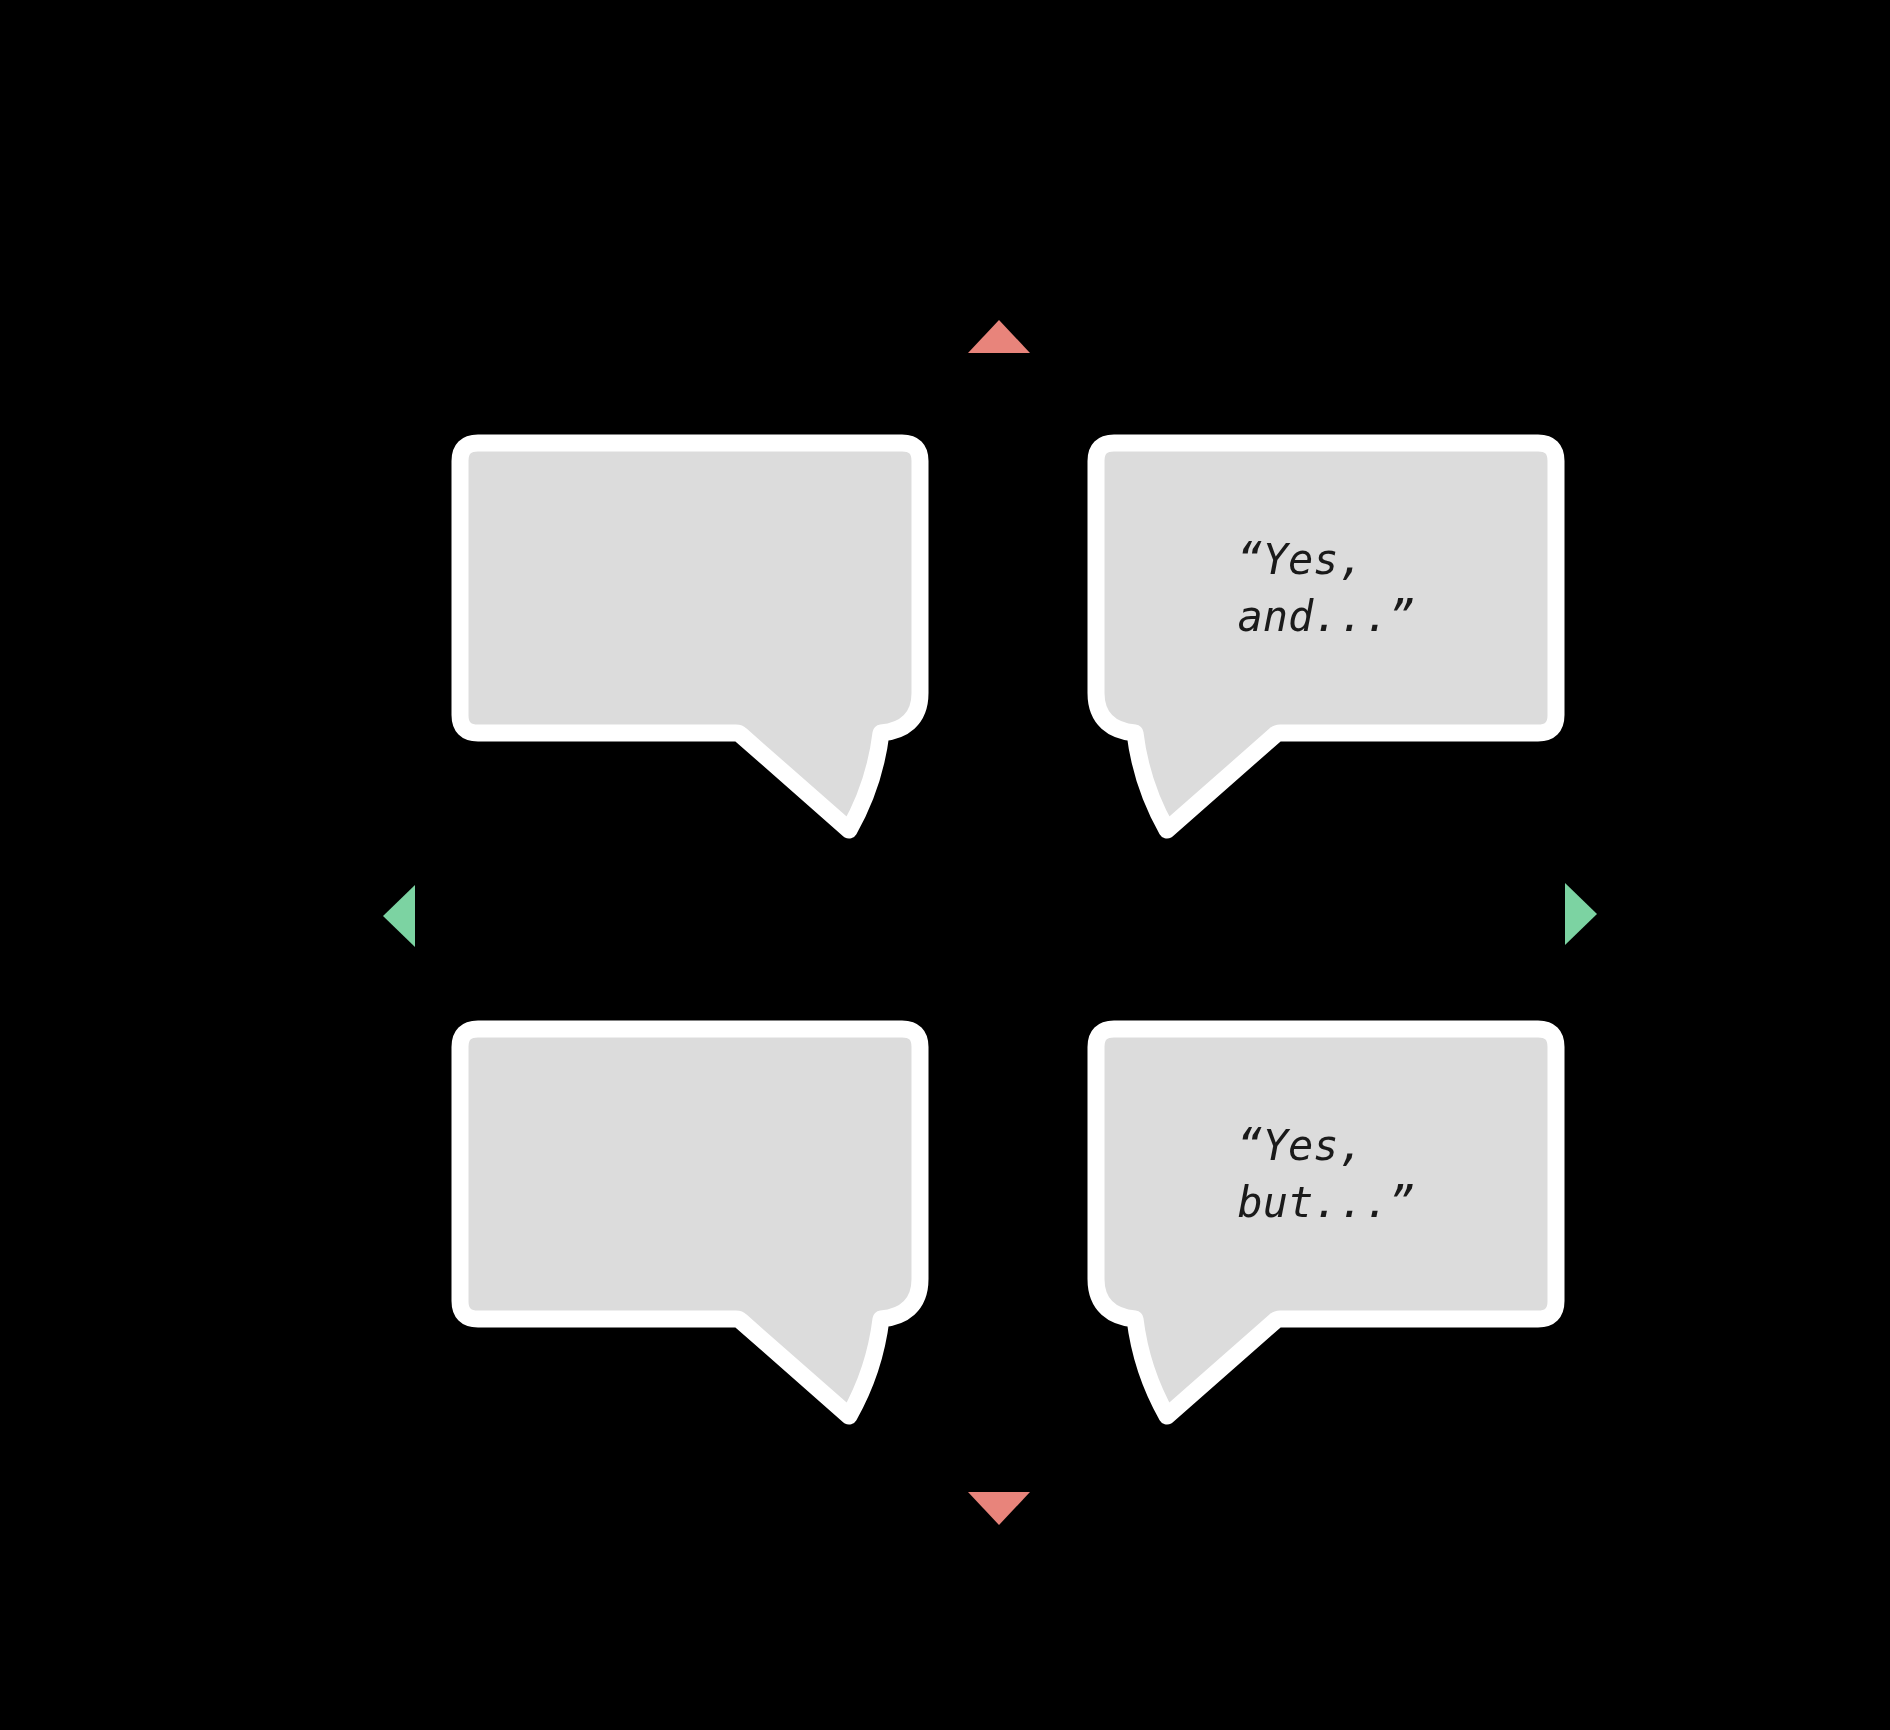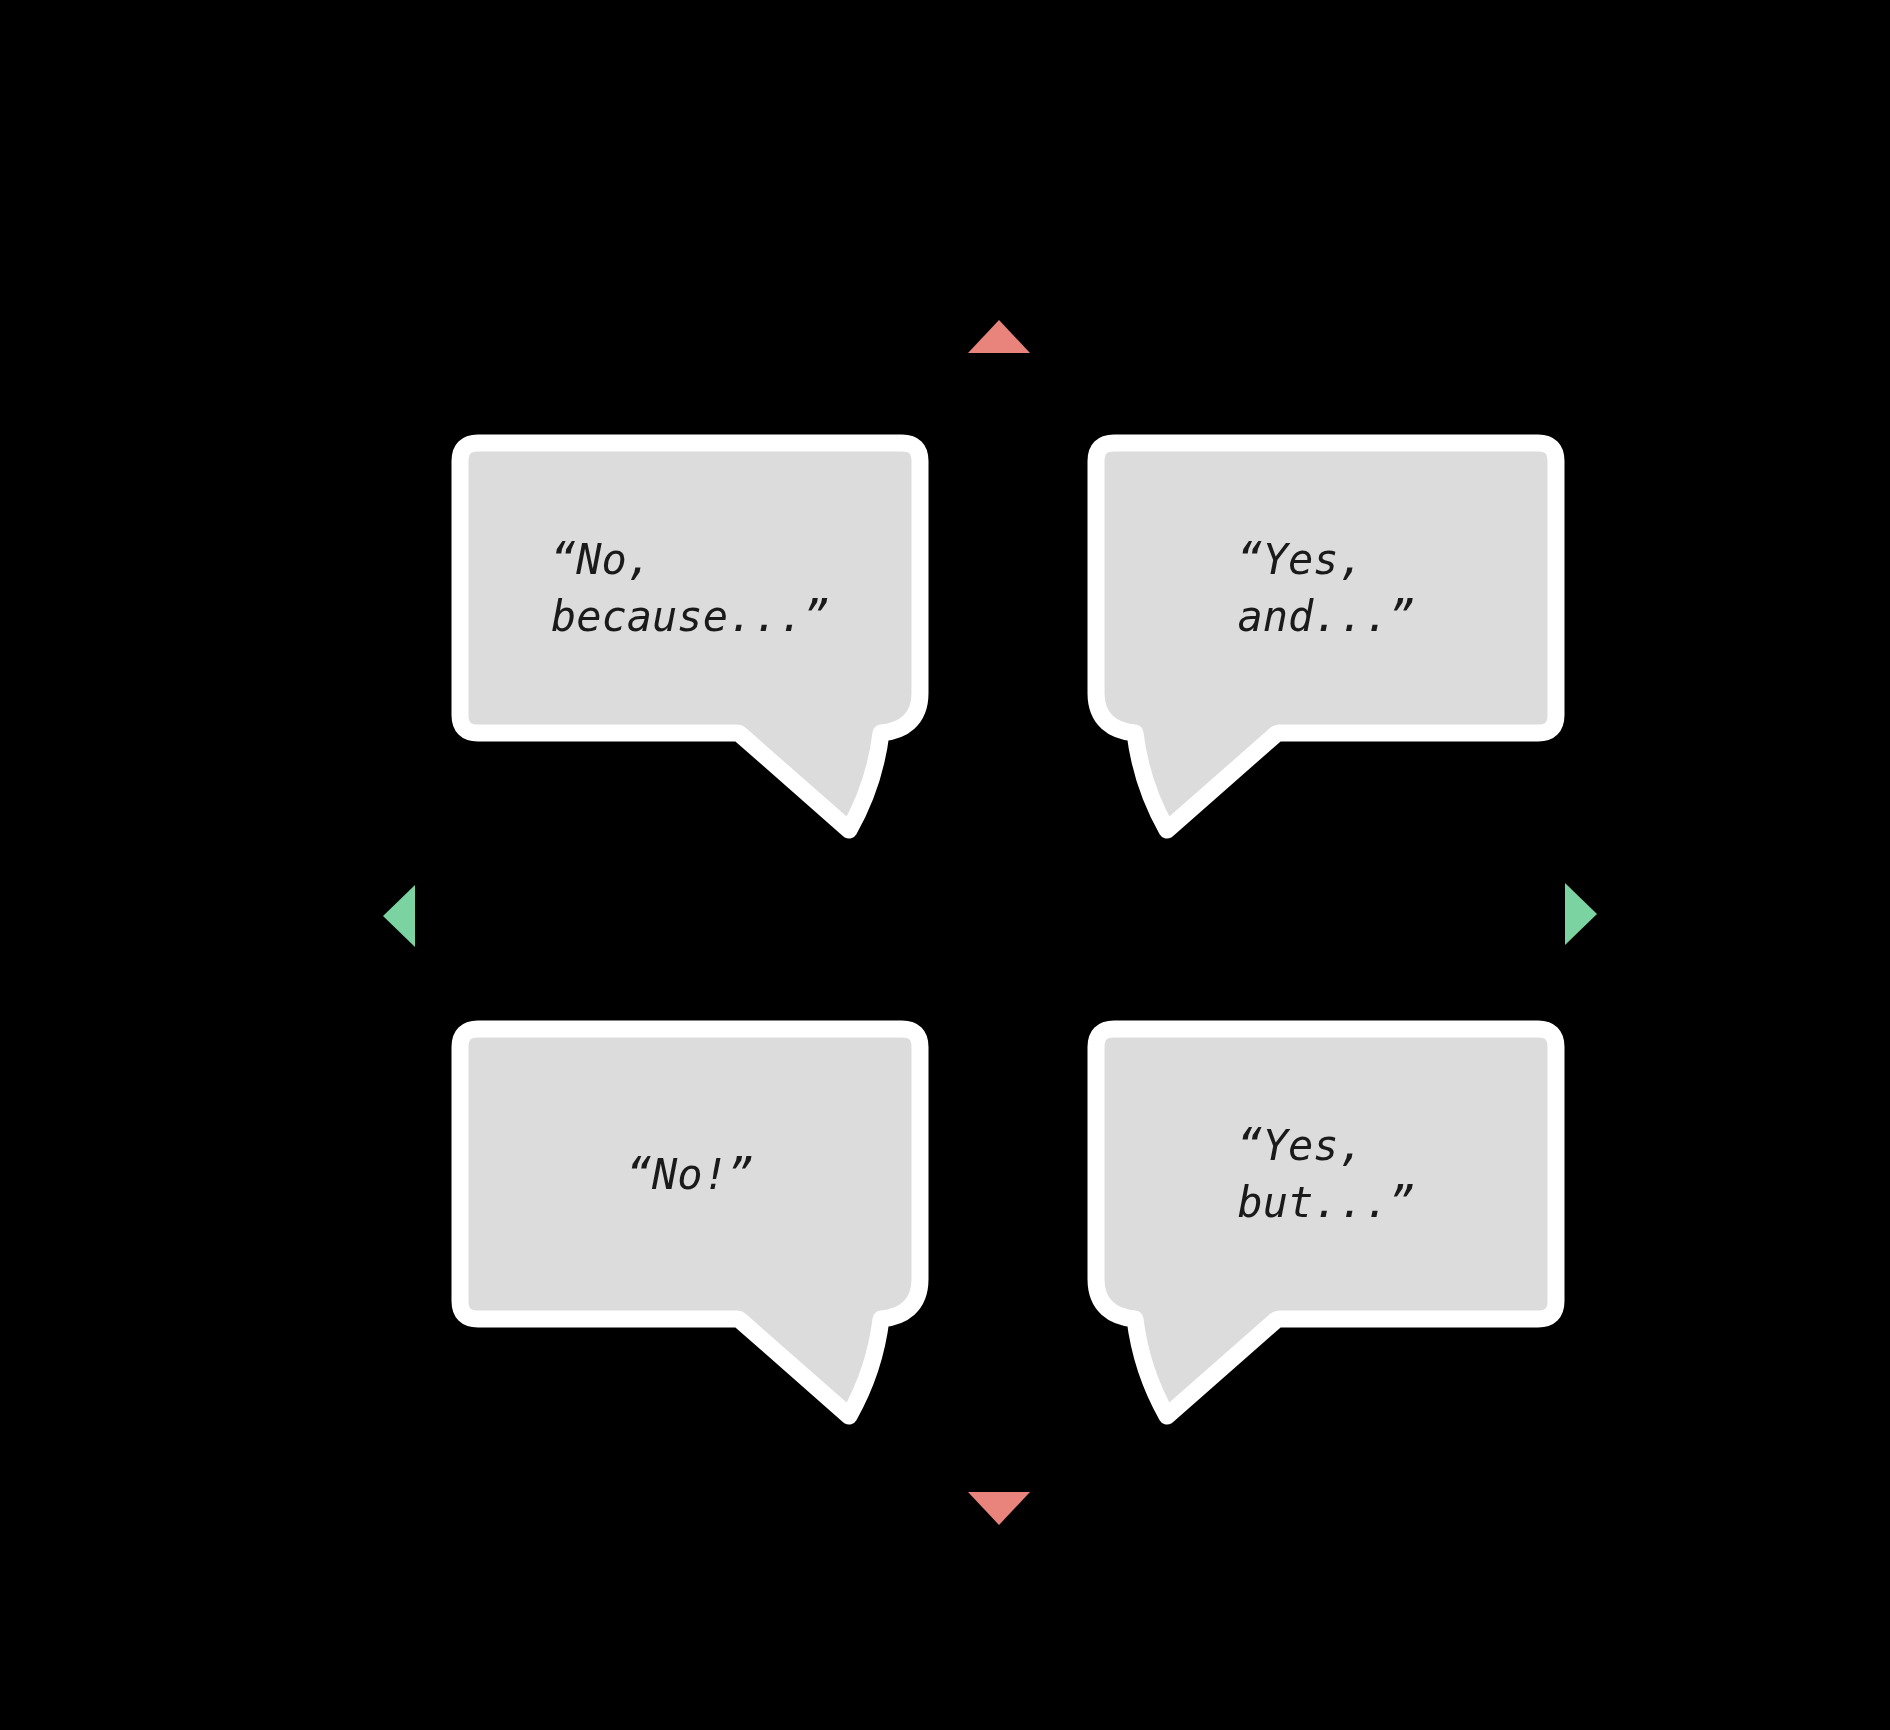--- a/index.html
+++ b/index.html
@@ -69,43 +69,36 @@
 </style>
 </head>
 <body>
 
 <div class="canvas">
 
   <div class="bubble tail-right pos-tl">
     <svg viewBox="0 0 480 424" aria-hidden="true">
       <path class="bubble-shape" d="M 28 10 H 452 Q 470 10 470 28 V 260 C 470 287 453 298 431 300 C 427 333 416 367 399 397 L 291 302 Q 289 300 286 300 H 28 Q 10 300 10 282 V 28 Q 10 10 28 10 Z"></path>
     </svg>
-    <div class="bubble-text">
-      <span>“No,
-because...”</span>
-    </div>
   </div>
 
   <div class="bubble tail-left pos-tr">
     <svg viewBox="0 0 480 424" aria-hidden="true">
       <path class="bubble-shape" d="M 28 10 H 452 Q 470 10 470 28 V 260 C 470 287 453 298 431 300 C 427 333 416 367 399 397 L 291 302 Q 289 300 286 300 H 28 Q 10 300 10 282 V 28 Q 10 10 28 10 Z"></path>
     </svg>
     <div class="bubble-text">
       <span>“Yes,
 and...”</span>
     </div>
   </div>
 
   <div class="bubble tail-right pos-bl">
     <svg viewBox="0 0 480 424" aria-hidden="true">
       <path class="bubble-shape" d="M 28 10 H 452 Q 470 10 470 28 V 260 C 470 287 453 298 431 300 C 427 333 416 367 399 397 L 291 302 Q 289 300 286 300 H 28 Q 10 300 10 282 V 28 Q 10 10 28 10 Z"></path>
     </svg>
-    <div class="bubble-text">
-      <span>“No!”</span>
-    </div>
   </div>
 
   <div class="bubble tail-left pos-br">
     <svg viewBox="0 0 480 424" aria-hidden="true">
       <path class="bubble-shape" d="M 28 10 H 452 Q 470 10 470 28 V 260 C 470 287 453 298 431 300 C 427 333 416 367 399 397 L 291 302 Q 289 300 286 300 H 28 Q 10 300 10 282 V 28 Q 10 10 28 10 Z"></path>
     </svg>
     <div class="bubble-text">
       <span>“Yes,
 but...”</span>
     </div>

